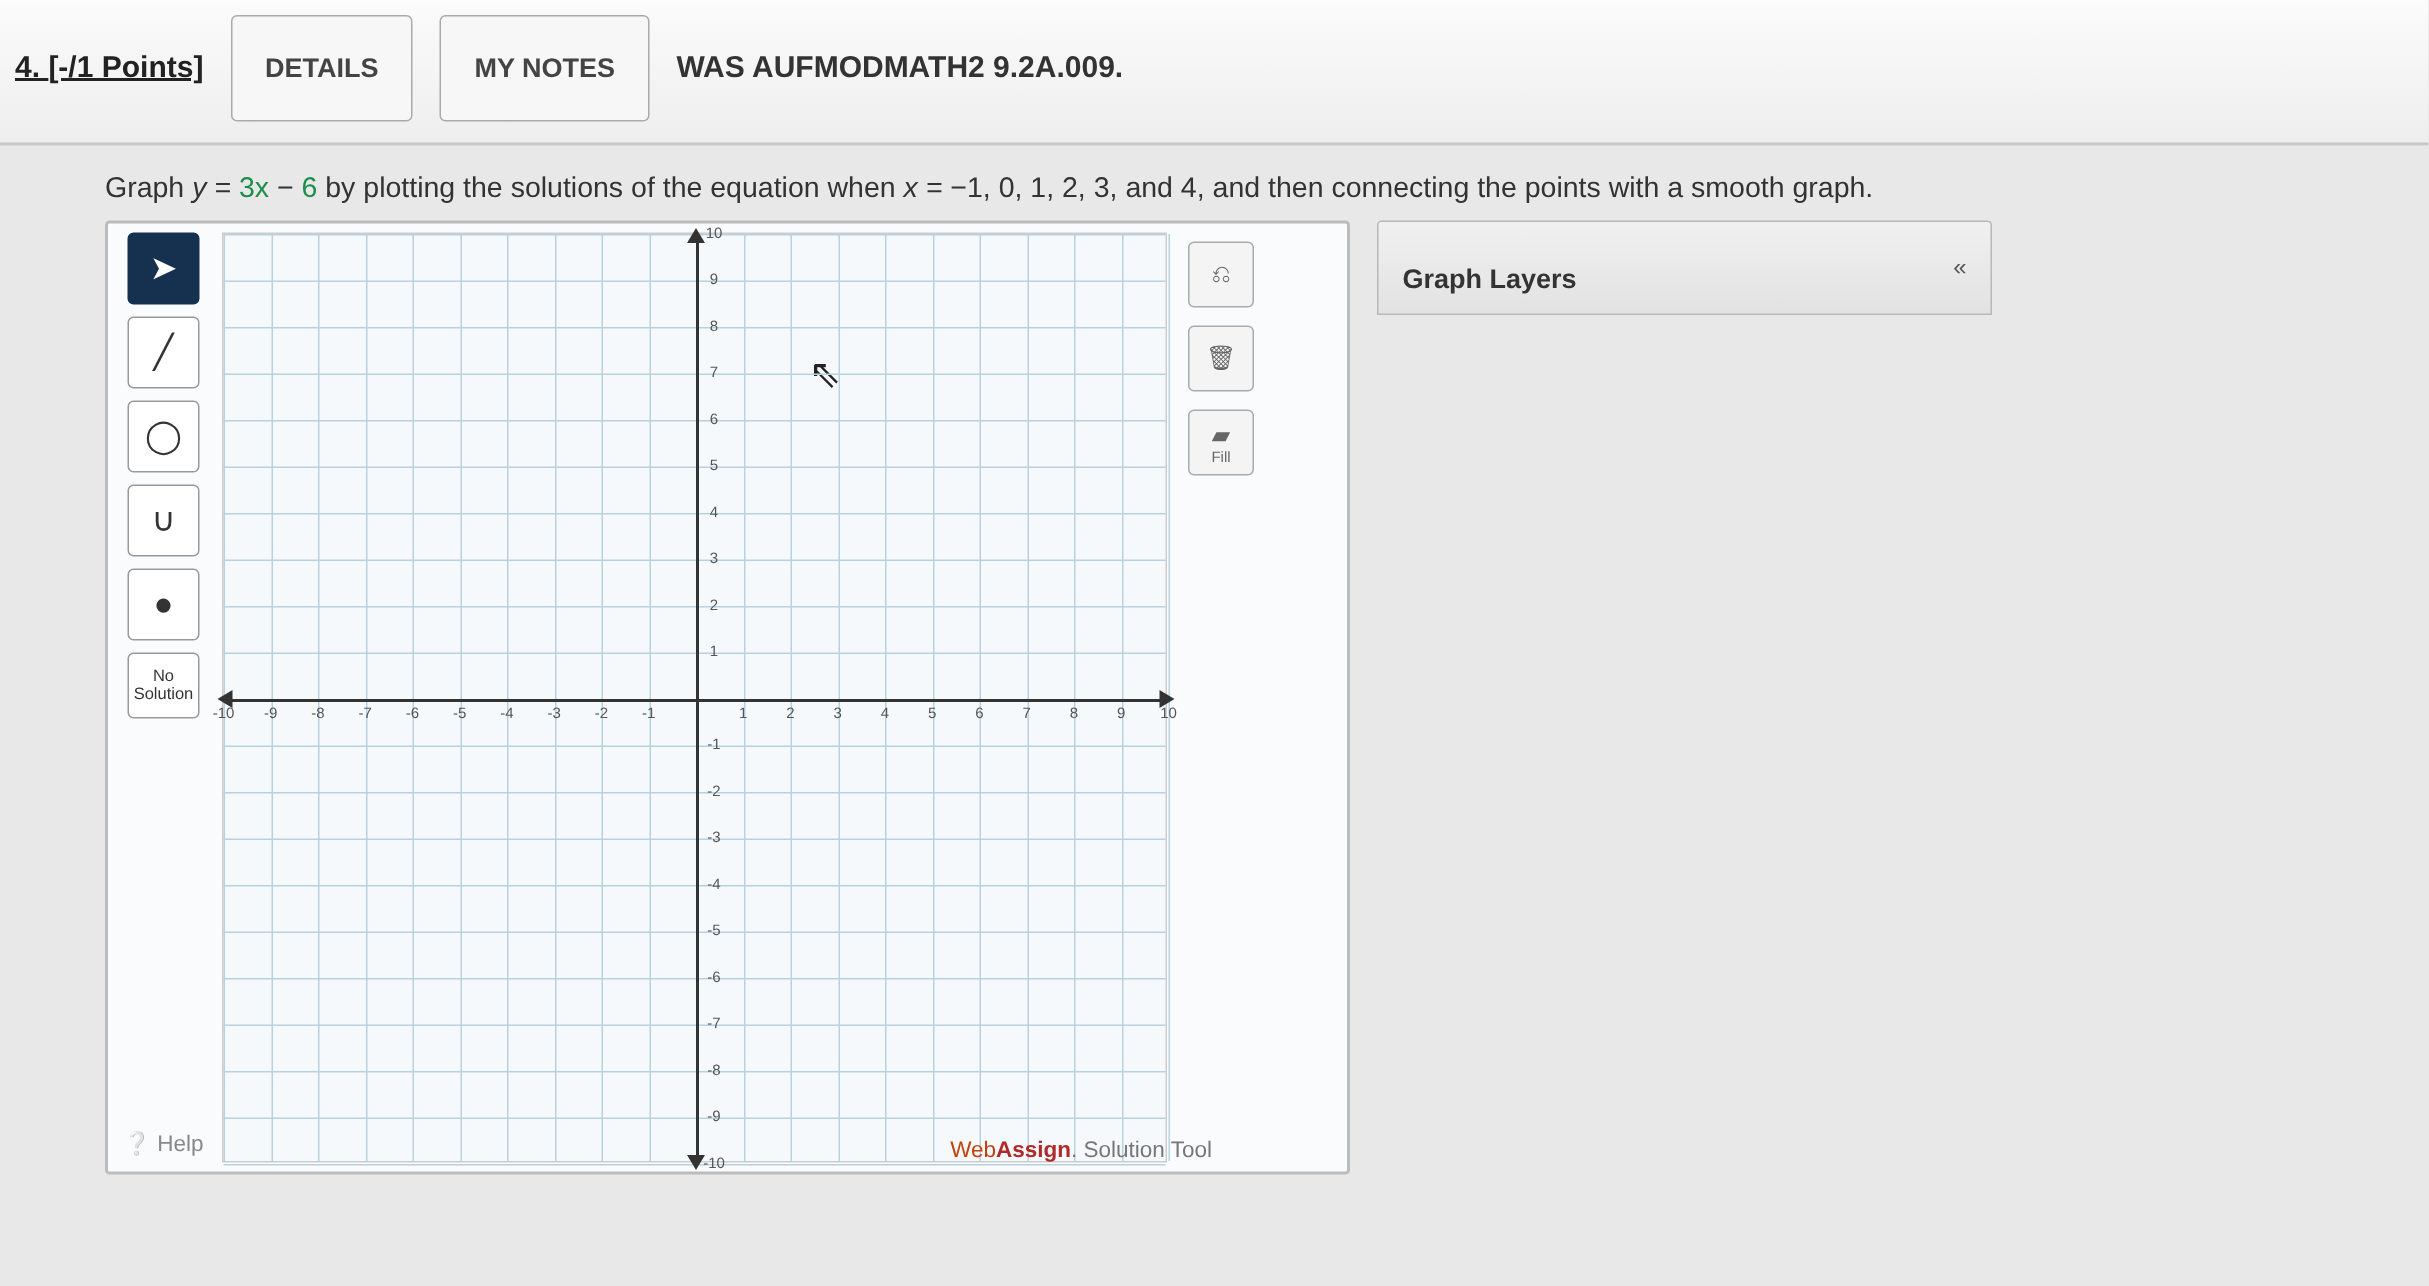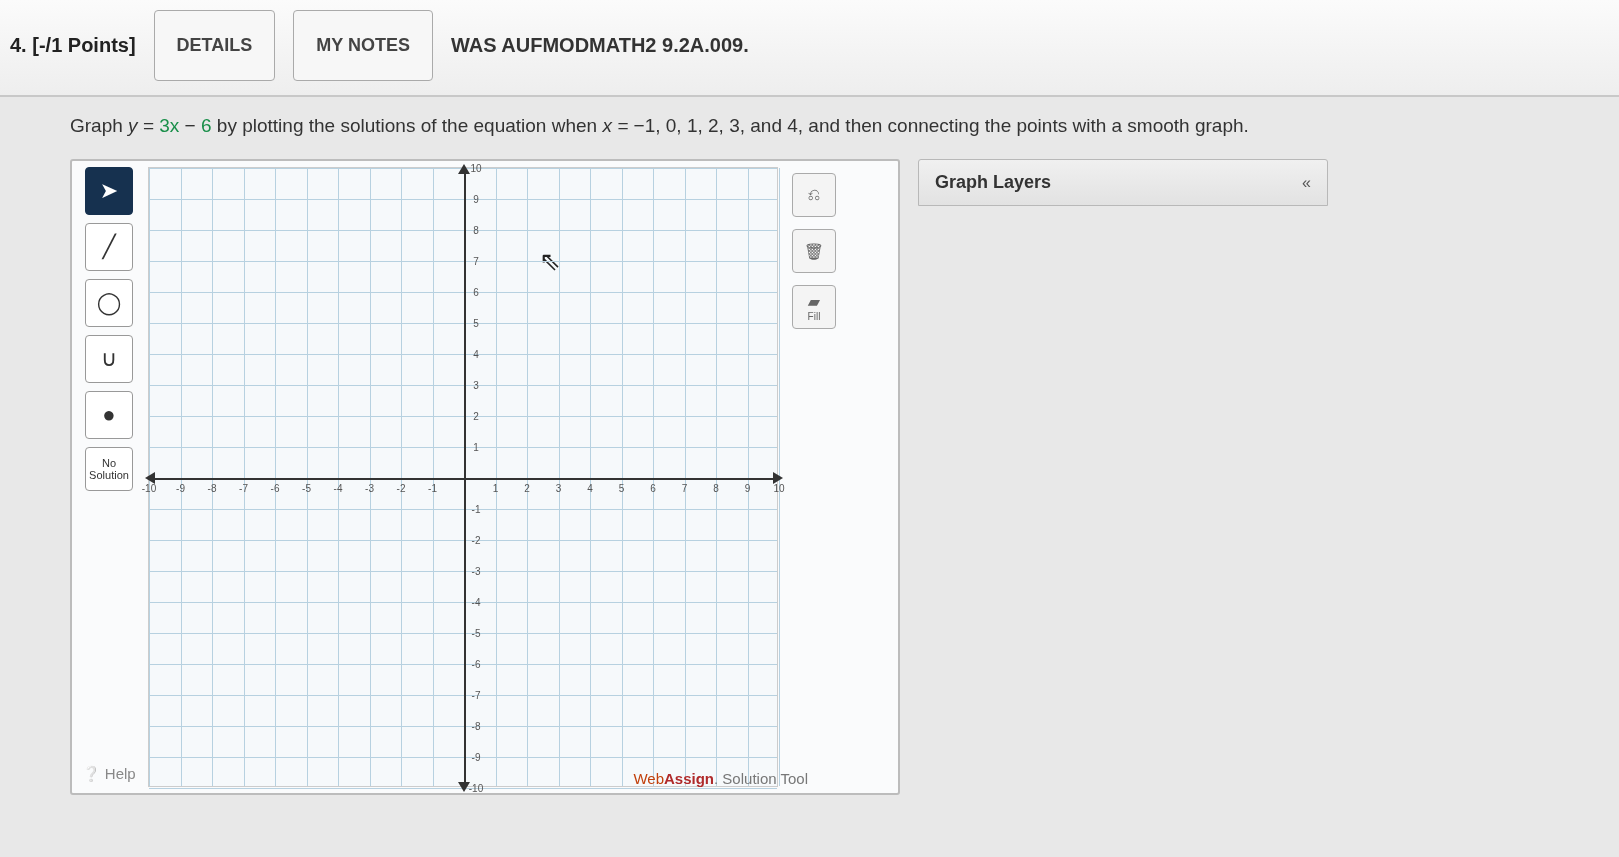--- a/index.html
+++ b/index.html
@@ -1,41 +1,41 @@
 <!DOCTYPE html>
 <html><head>
 <meta charset="utf-8">
 <style>
 * { box-sizing: border-box; margin: 0; padding: 0; }
 body { font-family: Arial, Helvetica, sans-serif; background: #e8e8e8; width: 1619px; height: 857px; overflow: hidden; }
 .header-bar { display: flex; align-items: center; gap: 18px; padding: 10px 10px 14px 10px; background: linear-gradient(#fbfbfb,#eeeeee); border-bottom: 2px solid #c8c8c8; }
-.q-number { font-weight: bold; font-size: 20px; color: #222; }
+.q-number { font-weight: bold; font-size: 20px; color: #222; text-decoration: underline; }
 .header-btn { border: 1px solid #aaa; background: #f7f7f7; padding: 24px 22px; font-size: 18px; font-weight: bold; color: #444; border-radius: 4px; cursor: pointer; }
 .q-code { font-size: 20px; font-weight: bold; color: #333; }
 .work-area { padding: 18px 70px 10px 70px; }
-.prompt { font-size: 19px; color: #333; margin-bottom: 22px; }
+.prompt { font-size: 19px; color: #333; margin-bottom: 10px; }
 .prompt .gc { color: #1a8f4a; }
 .graph-wrap { display: flex; gap: 18px; }
 .graph-panel { border: 2px solid #bcbcbc; background: #fafbfc; border-radius: 3px; padding: 6px; width: 830px; position: relative; }
 .graph-inner { display: flex; gap: 8px; }
 .toolcol { width: 62px; display: flex; flex-direction: column; gap: 8px; align-items: center; }
 .tool-btn { width: 48px; height: 48px; border: 1px solid #999; background: #fff; border-radius: 4px; display: flex; align-items: center; justify-content: center; cursor: pointer; font-size: 22px; color: #333; }
 .tool-btn.sel { background: #16314f; color: #fff; border-color: #16314f; }
 .tool-btn.ns { height: 44px; font-size: 11px; line-height: 1.1; text-align: center; padding: 2px; }
 .canvas-wrap { position: relative; width: 630px; height: 620px; background: #f6f9fb; border: 1px solid #ccc; }
 .mid-col { width: 56px; display: flex; flex-direction: column; gap: 12px; align-items: center; padding-top: 6px; }
 .mid-btn { width: 44px; height: 44px; border: 1px solid #aaa; background: #f4f4f4; border-radius: 4px; display: flex; flex-direction: column; align-items: center; justify-content: center; font-size: 10px; color: #666; cursor: pointer; }
 .mid-btn .sym { font-size: 16px; }
 .help-link { position: absolute; left: 10px; bottom: 10px; font-size: 15px; color: #888; cursor: pointer; }
 .footer-brand { position: absolute; right: 90px; bottom: 6px; font-size: 15px; color: #777; }
 .footer-brand .wa1 { color: #c2410c; }
 .footer-brand .wa2 { color: #b02a2a; font-weight: bold; }
 .layers-panel { width: 410px; }
 .layers-head { background: linear-gradient(#f0f0f0,#e2e2e2); border: 1px solid #b8b8b8; border-radius: 3px 3px 0 0; padding: 12px 16px; display: flex; justify-content: space-between; align-items: center; }
-.layers-title { font-weight: bold; font-size: 18px; color: #333; }
+.layers-title { font-weight: bold; font-size: 18px; color: #333; margin-top: 16px; }
 .layers-collapse { font-size: 16px; color: #555; cursor: pointer; }
 .layers-body { background: #ececec; border: 1px solid #b8b8b8; border-top: none; padding: 16px 18px; font-size: 16px; color: #666; line-height: 1.6; }
 
 .grid-line { position: absolute; background: #b7d1e0; }
 .grid-line.h { height: 1px; left: 0; right: 0; }
 .grid-line.v { width: 1px; top: 0; bottom: 0; }
 .axis { position: absolute; background: #333; }
 .axis.h { height: 2px; left: 0; right: 0; }
 .axis.v { width: 2px; top: 0; bottom: 0; }
 .tick-label { position: absolute; font-size: 10px; color: #555; transform: translate(-50%,-50%); }

